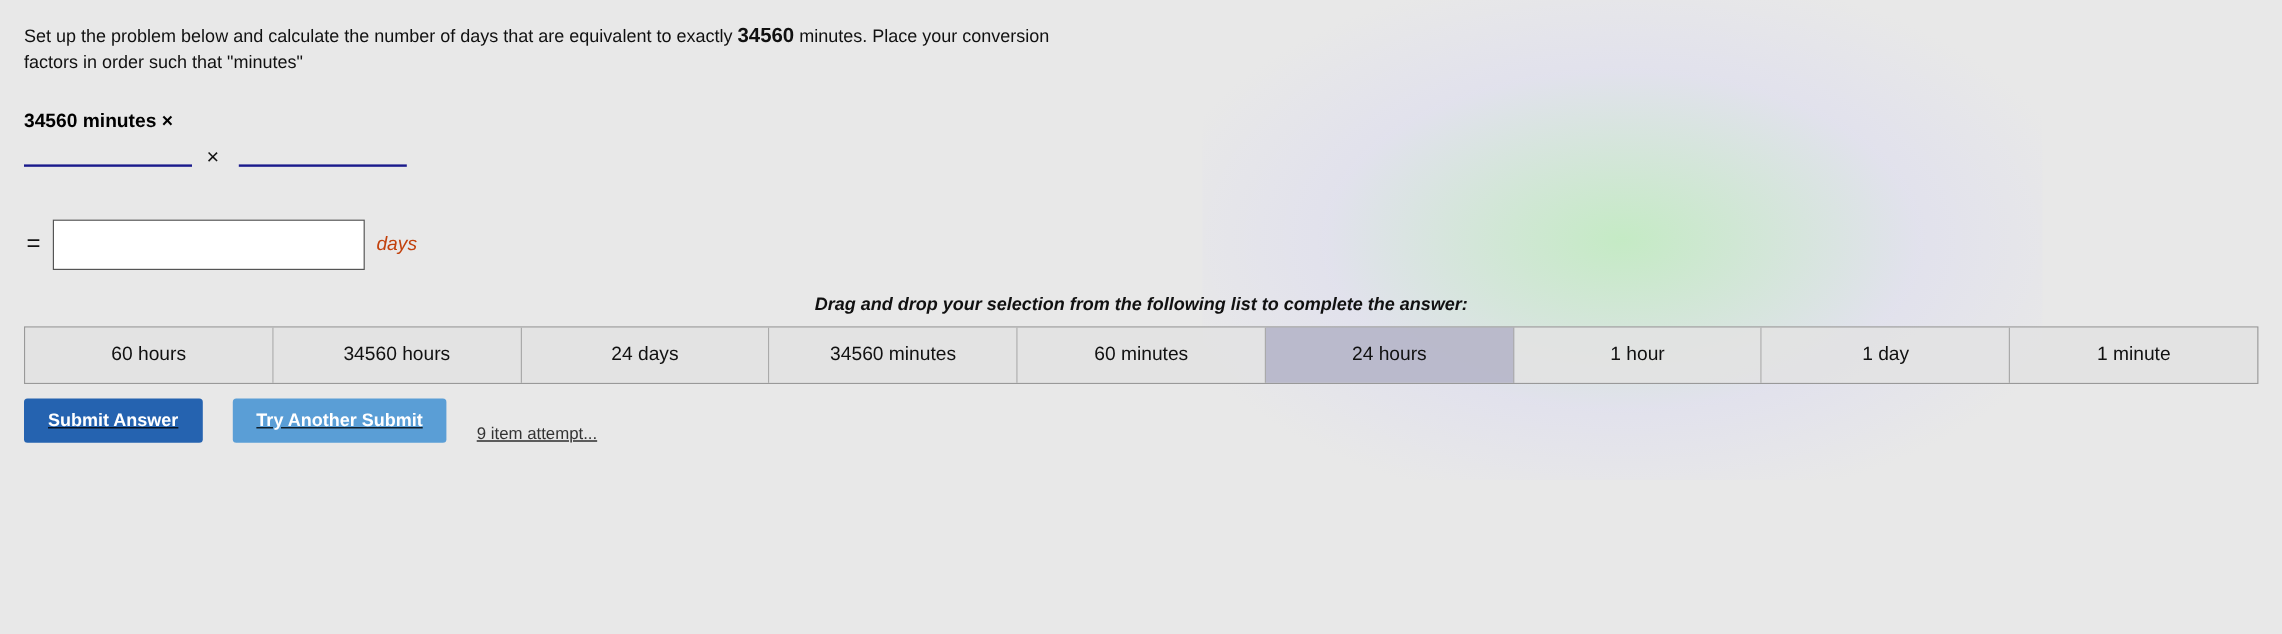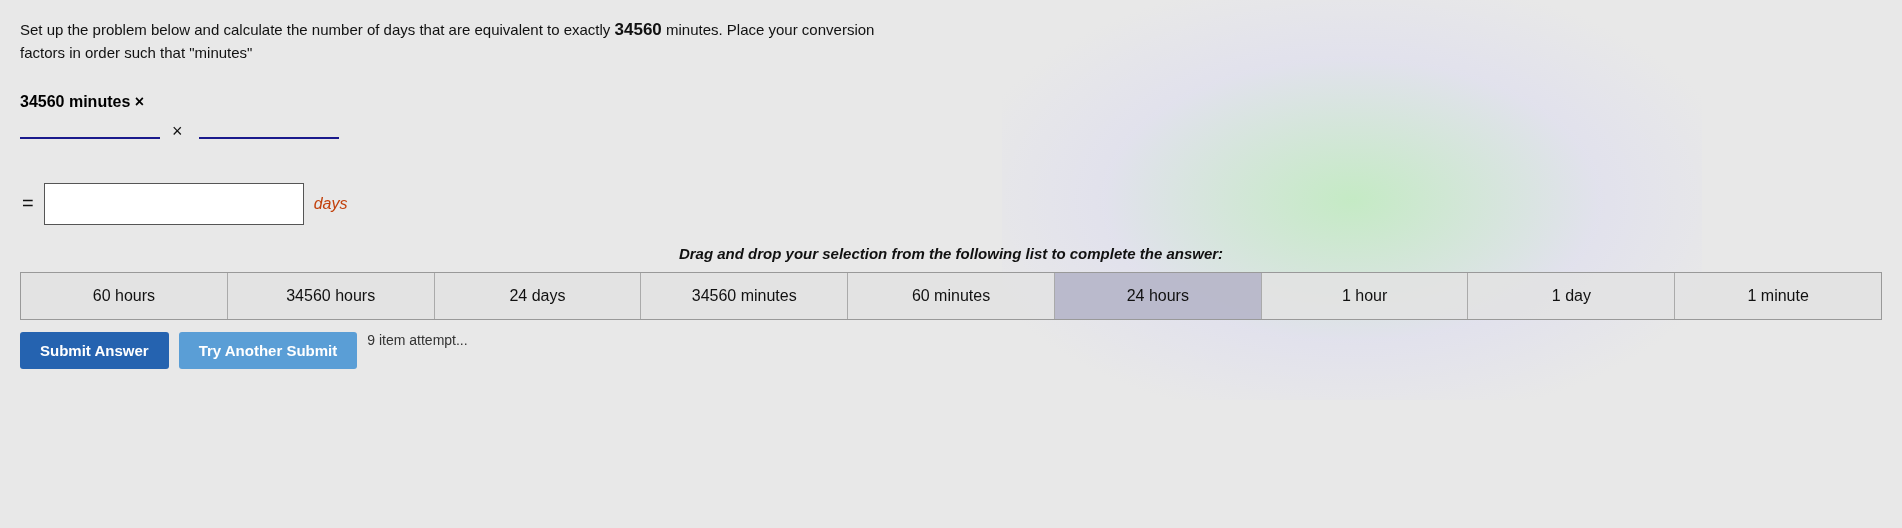--- a/index.html
+++ b/index.html
@@ -163,23 +163,24 @@
     }
 
     
     .drag-item.highlighted {
       background: rgba(180,180,200,0.85);
     }
 
     
     .bottom-bar {
       display: flex;
-      align-items: flex-start;
-      gap: 10px;
+      align-items: flex-end;
+      gap: 25px;
       margin-top: 12px;
+      text-decoration: underline;
     }
 
     .btn {
       padding: 10px 20px;
       font-size: 15px;
       font-weight: bold;
       border: none;
       cursor: pointer;
       border-radius: 3px;
     }

